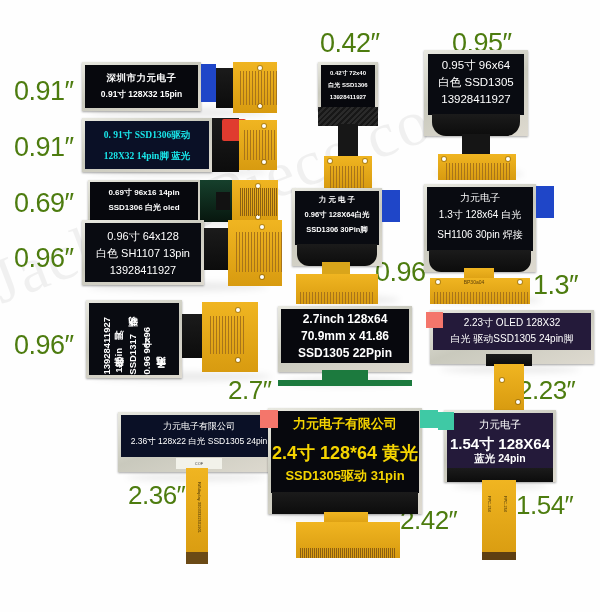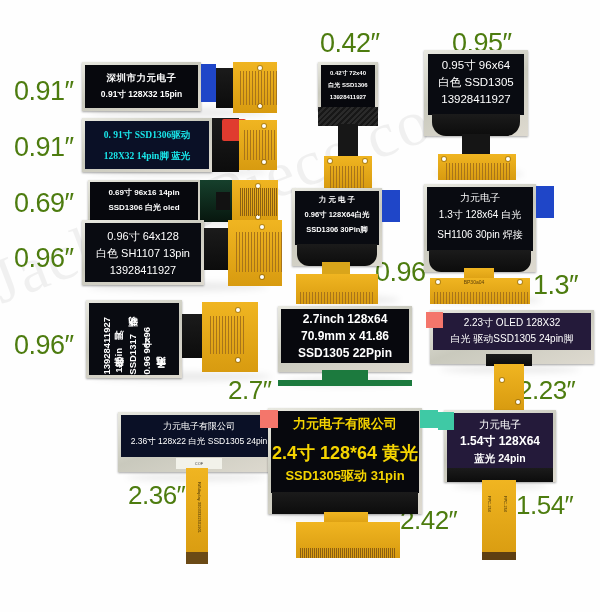--- a/index.html
+++ b/index.html
@@ -278,21 +278,21 @@
     <div class="fpc" style="left:28px;top:114px;width:104px;height:36px;"></div>
     <div class="pins fine" style="left:32px;top:140px;width:96px;height:10px;"></div>
   </div>
 
   <div class="sizelabel" style="left:516px;top:490px;font-size:26px;">1.54″</div>
   <div class="mod" style="left:444px;top:410px;width:130px;height:150px;">
     <div class="shadow" style="left:8px;top:72px;width:96px;height:7px;"></div>
     <div class="panel bezel" style="left:0;top:0;width:112px;height:72px;"></div>
     <div class="glass purple" style="left:3px;top:3px;width:106px;height:55px;">
       <div class="txt" style="top:5px;font-size:10.5px;">力元电子</div>
-      <div class="txt" style="top:22px;font-size:12px;font-weight:700;">1.54寸    128X64</div>
+      <div class="txt" style="top:22px;font-size:15px;font-weight:700;">1.54寸    128X64</div>
       <div class="txt" style="top:39px;font-size:10.5px;font-weight:700;">蓝光      24pin</div>
     </div>
     <div class="tab teal" style="left:-6px;top:2px;width:16px;height:18px;"></div>
     <div class="cob" style="left:3px;top:58px;width:106px;height:14px;"></div>
     <div class="fpc" style="left:38px;top:70px;width:34px;height:80px;"></div>
     <div class="fpclabel" style="left:48px;top:86px;">FPC-154</div>
     <div class="fpclabel" style="left:64px;top:86px;">FPC-154</div>
     <div class="fpc" style="left:38px;top:142px;width:34px;height:8px;background:#5e3f12;"></div>
   </div>
 

